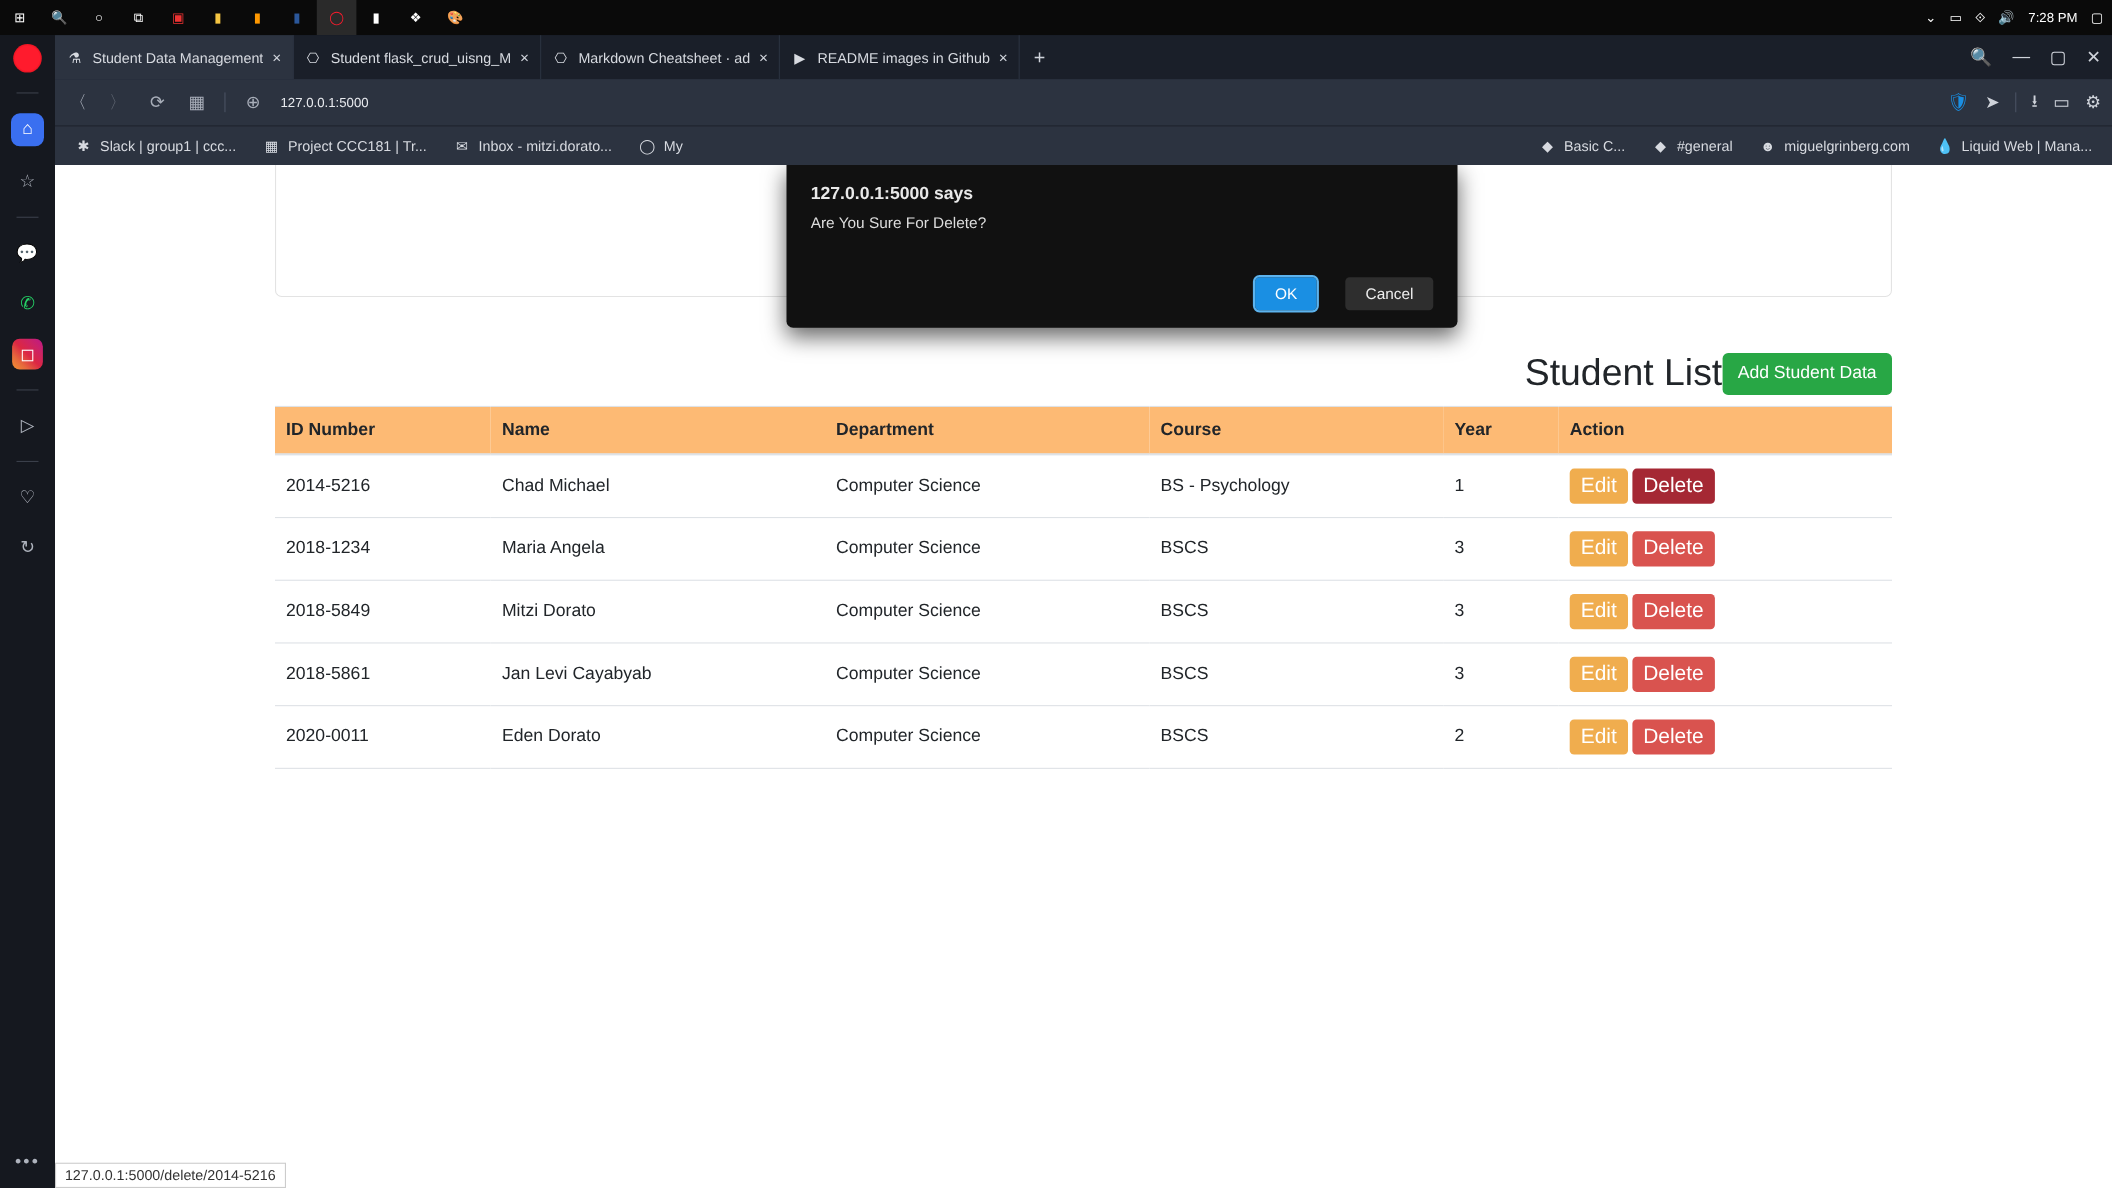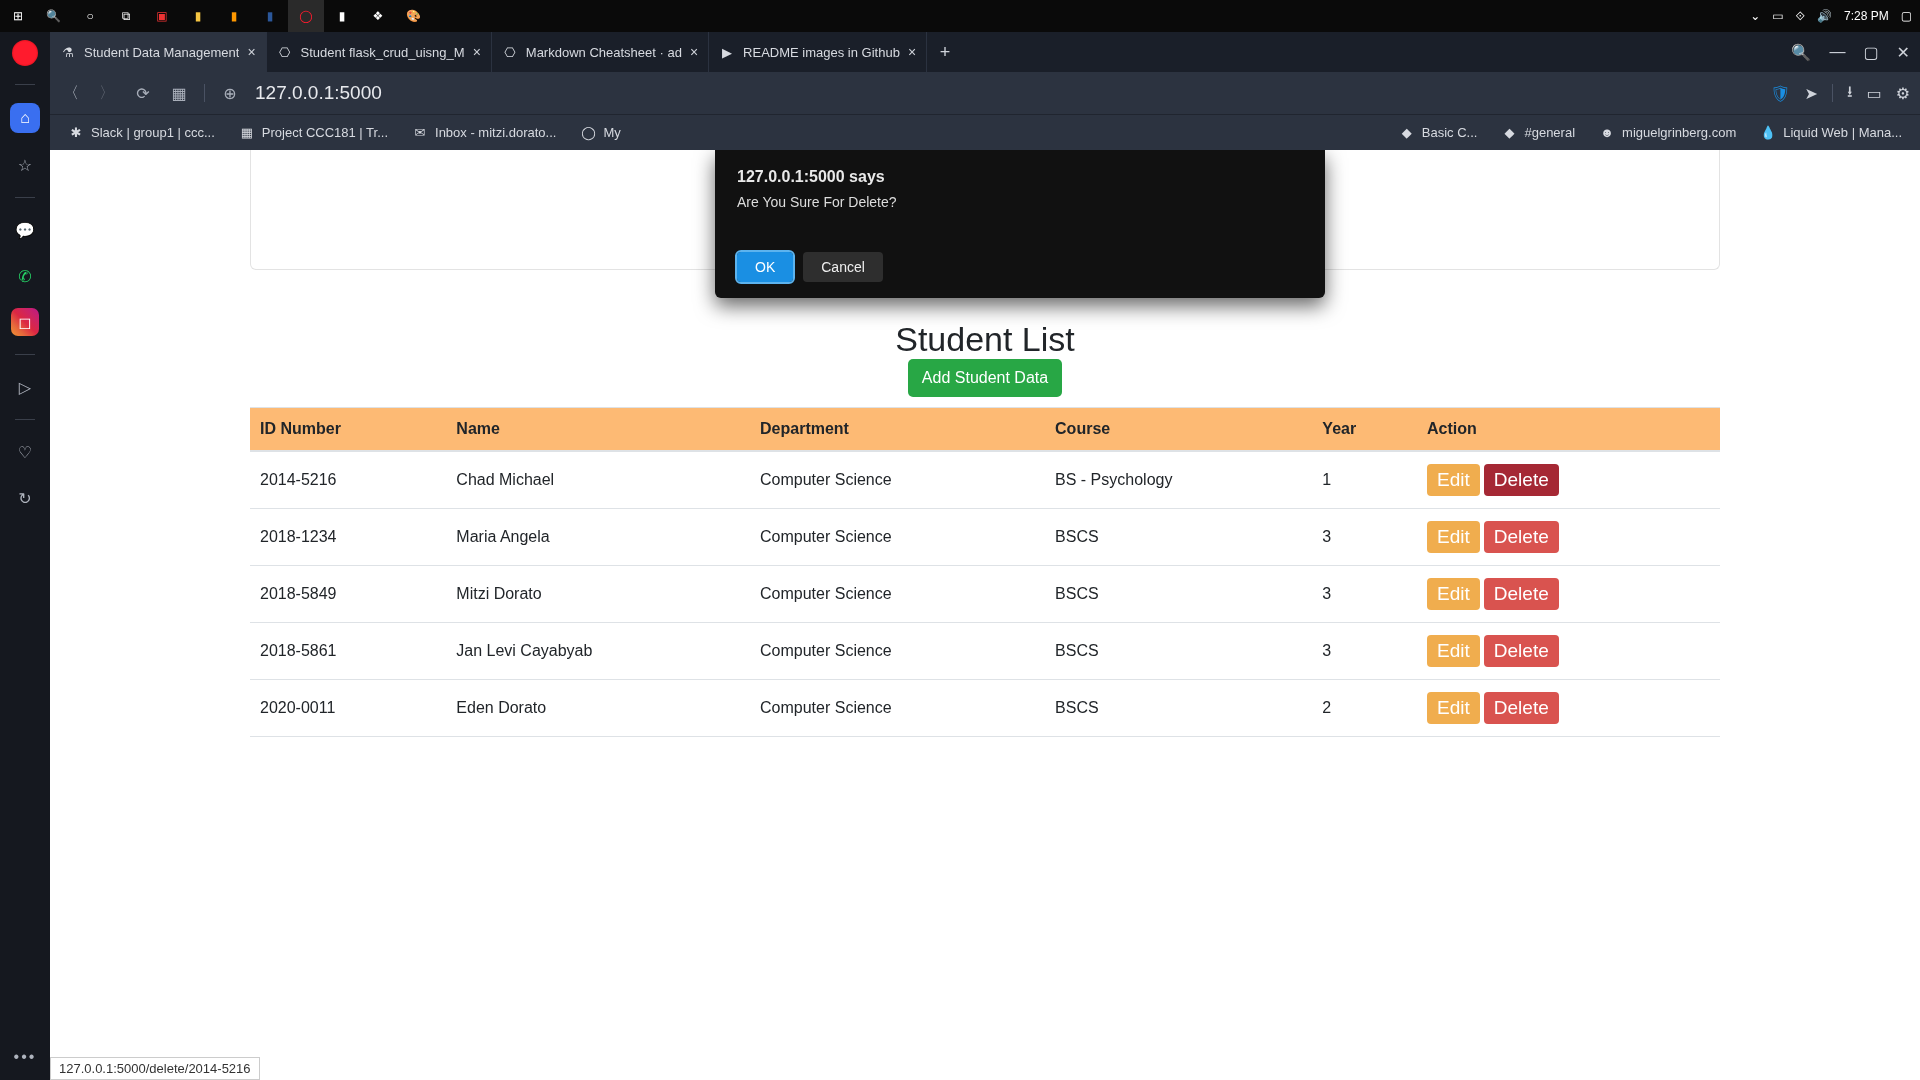--- a/index.html
+++ b/index.html
@@ -29,51 +29,51 @@
 .tab .favicon { width:16px; height:16px; display:flex; align-items:center; justify-content:center; }
 .tab .title { white-space:nowrap; overflow:hidden; text-overflow:ellipsis; flex:1; }
 .tab .close { color:#cfd3da; font-size:14px; }
 .tab-add { width:36px; display:flex; align-items:center; justify-content:center; color:#cfd3da; font-size:18px; }
 .tab-strip .tb-spacer { flex:1; }
 .tab-right { display:flex; align-items:center; gap:18px; padding-right:10px; color:#cfd3da; }
 
 
 .addr-bar { height:42px; background:#2c3340; display:flex; align-items:center; padding:0 10px; gap:14px; color:#d7dae0; }
 .addr-btn { width:22px; height:22px; display:flex; align-items:center; justify-content:center; color:#a8aeb9; }
-.addr-url { font-size:19px; color:#e8eaee; }
+.addr-url { font-size:12px; color:#e8eaee; }
 .addr-bar .spacer { flex:1; }
 .addr-right { display:flex; align-items:center; gap:14px; color:#cfd3da; }
 .addr-sep { width:1px; height:18px; background:#4a5263; }
 
 
 .bm-bar { height:36px; background:#2c3340; display:flex; align-items:center; padding:0 10px; gap:8px; color:#d7dae0; font-size:13px; border-top:1px solid #20252f; }
 .bm { display:flex; align-items:center; gap:7px; padding:4px 8px; border-radius:4px; white-space:nowrap; }
 .bm .bico { width:16px; height:16px; display:flex; align-items:center; justify-content:center; }
 
 
 .viewport { flex:1; background:#fff; position:relative; overflow:hidden; }
 .top-card { margin:0 200px; height:120px; background:#fff; border:1px solid #e3e3e3; border-top:none; border-radius:0 0 6px 6px; }
 .list-wrap { margin:50px 200px 0; }
-.list-head { display:flex; align-items:center; justify-content:flex-end; margin-bottom:10px;flex-direction:column; }
+.list-head { display:flex; align-items:center; justify-content:flex-end; margin-bottom:10px; }
 .list-title { font-size:34px; font-weight:500; color:#212529; }
 .add-btn { background:#28a745; color:#fff; border:none; border-radius:5px; padding:10px 14px; font-size:16px; }
 
 table { width:100%; border-collapse:collapse; font-size:16px; color:#212529; }
 thead th { text-align:left; padding:12px 10px; border-top:1px solid #dee2e6; border-bottom:2px solid #dee2e6; font-weight:700; background:#fdba74; }
 tbody td { padding:12px 10px; border-bottom:1px solid #dee2e6; vertical-align:middle; }
 .btn { display:inline-block; padding:5px 10px; border-radius:4px; color:#fff; font-size:19px; margin-right:4px; }
 .btn-edit { background:#f0ad4e; }
 .btn-del { background:#d9534f; }
 .btn-del.dark { background:#a52834; }
 
 
 .js-dialog { position:absolute; top:0; left:665px; width:610px; background:#111; color:#e9e9e9; border-radius:0 0 6px 6px; box-shadow:0 8px 20px rgba(0,0,0,.6); padding:18px 22px 16px; z-index:50; }
 .js-dialog .dlg-title { font-size:16px; font-weight:700; margin-bottom:8px; }
 .js-dialog .dlg-msg { font-size:14px; color:#ddd; margin-bottom:42px; }
-.js-dialog .dlg-actions { display:flex; justify-content:flex-start; gap:10px; }
+.js-dialog .dlg-actions { display:flex; justify-content:flex-end; gap:26px; }
 .dlg-btn { padding:7px 18px; border-radius:4px; font-size:14px; border:none; }
 .dlg-ok { background:#1a8fe3; color:#fff; outline:2px solid #5cb3ee; }
 .dlg-cancel { background:#2e2e2e; color:#eee; }
 
 
 .status-link { position:absolute; left:50px; bottom:0; background:#fff; border:1px solid #ccc; padding:3px 8px; font-size:13px; color:#333; }
 
 
 </style>
 </head>

